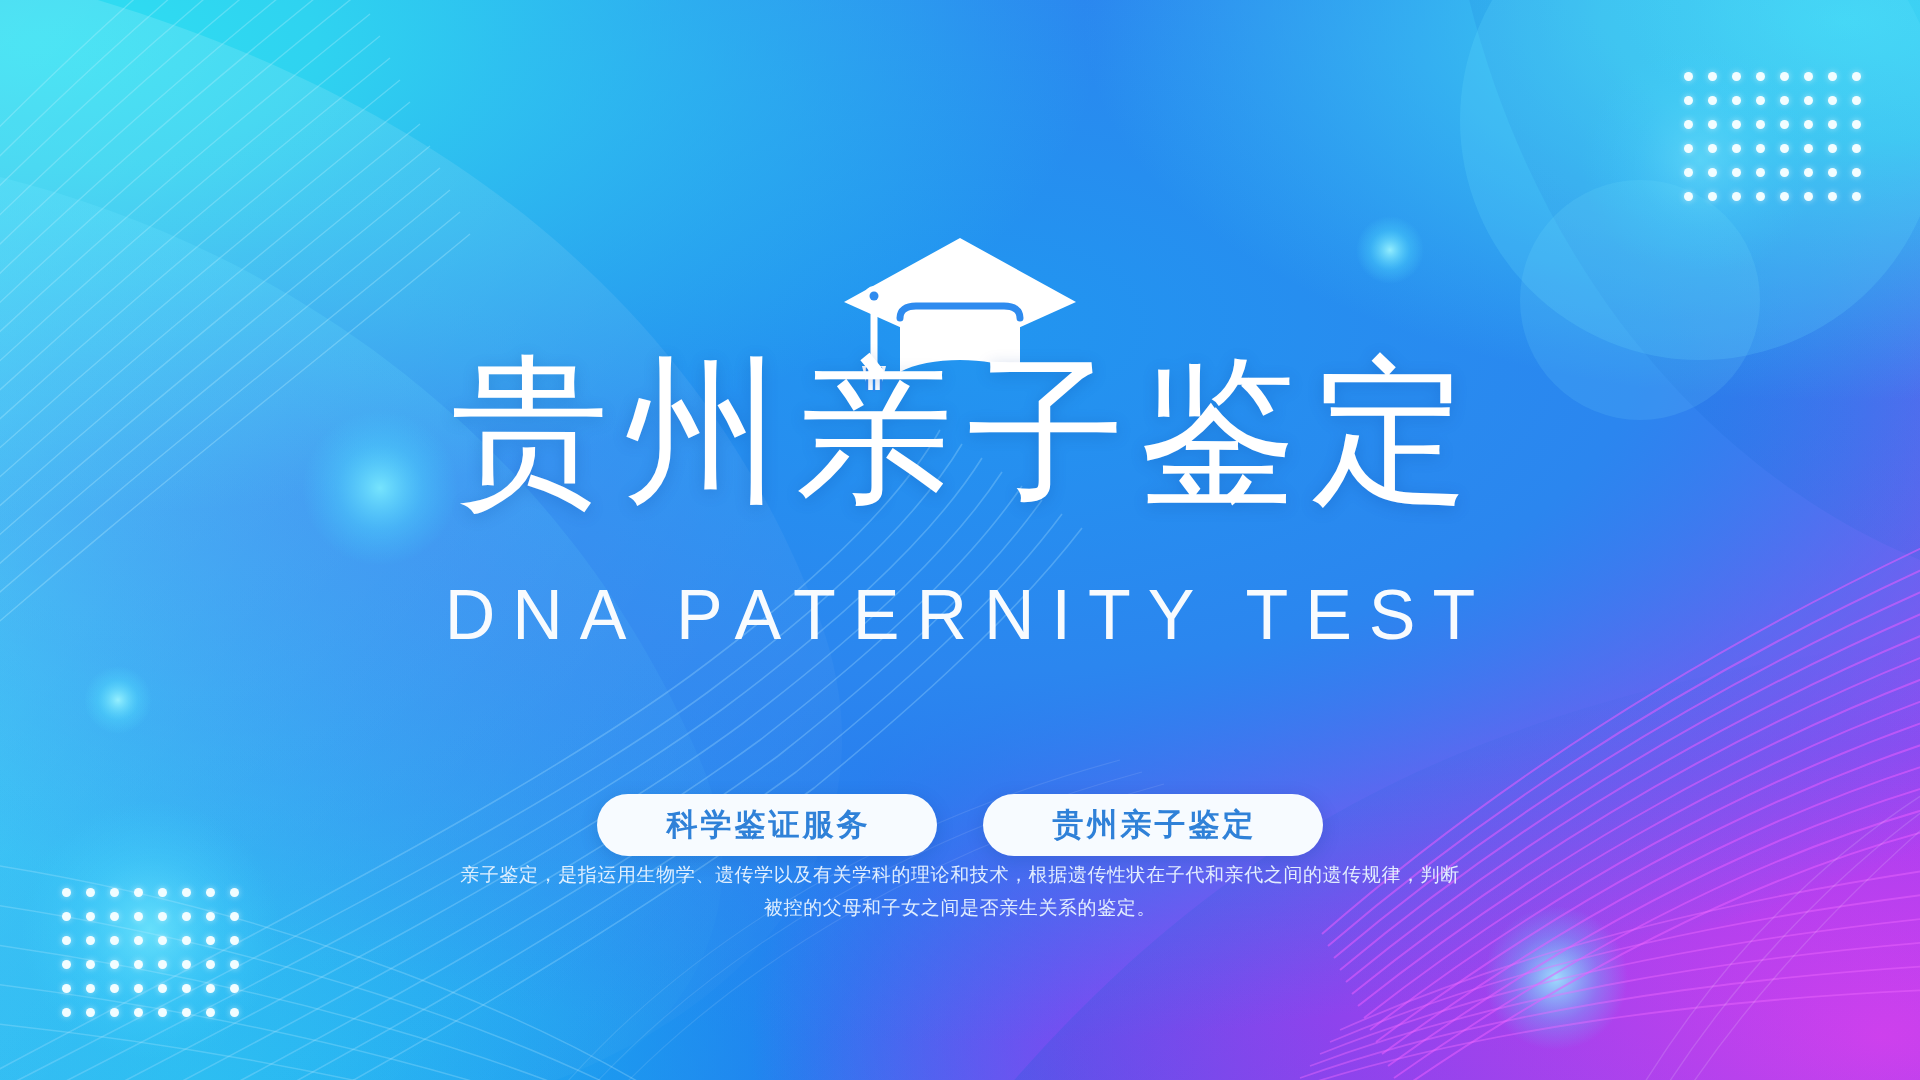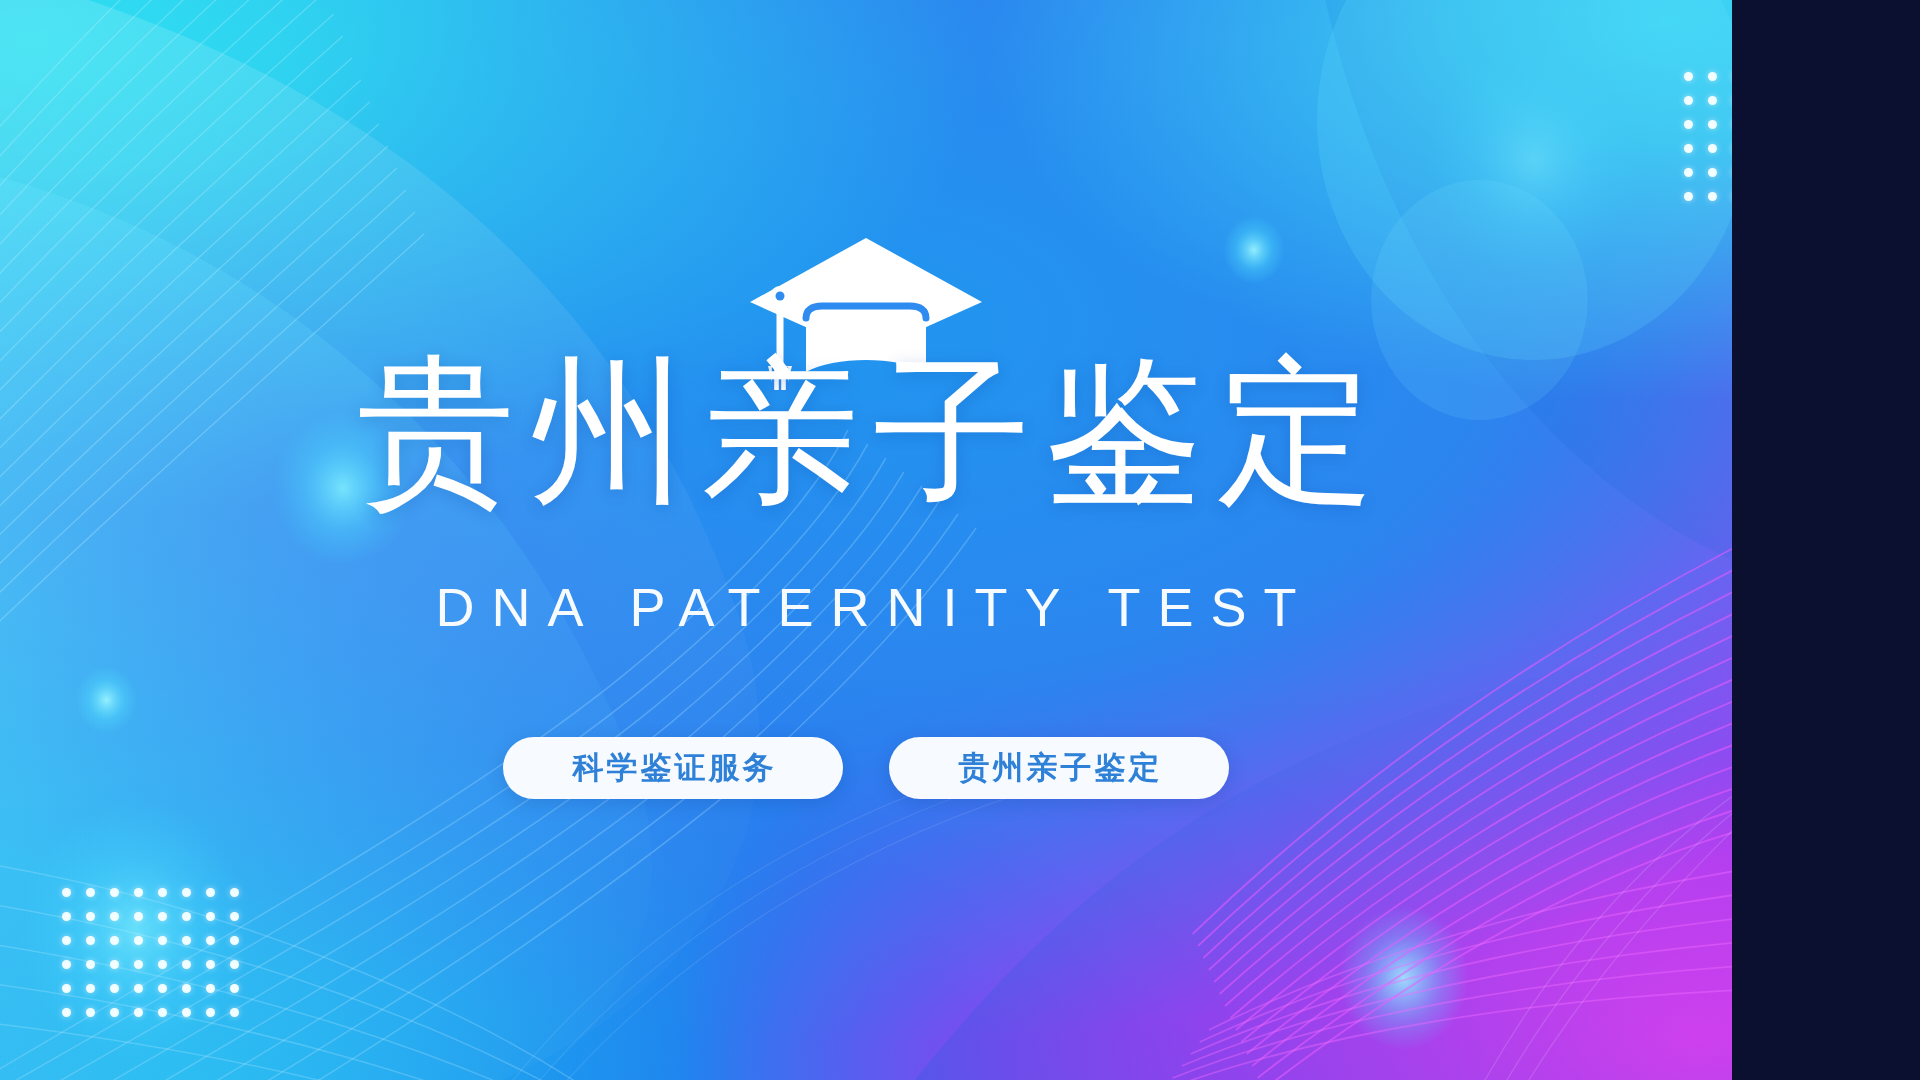--- a/index.html
+++ b/index.html
@@ -1,20 +1,20 @@
 <!DOCTYPE html>
 <html><head>
 <meta charset="utf-8">
 <title>贵州亲子鉴定 DNA PATERNITY TEST</title>
 <style>
   html,body{margin:0;padding:0;background:#0b1030;}
   *{box-sizing:border-box;}
   .stage{
     position:relative;
-    width:1732px;height:1080px;
+    width:1920px;height:1080px;
     overflow:hidden;
     font-family:"Liberation Sans","DejaVu Sans",sans-serif;
     background:
       radial-gradient(120% 95% at 2% 4%,   #2fe0f2 0%, #2fd3f0 12%, rgba(47,190,240,0) 46%),
       radial-gradient(90% 80% at 96% 2%,   #3fd8f5 0%, #39c6f2 14%, rgba(57,198,242,0) 44%),
       radial-gradient(105% 95% at 50% 30%, #2196f0 0%,  #2b86ef 34%, rgba(43,134,239,0) 70%),
       radial-gradient(95% 90% at 98% 96%,  #e23df0 0%,  #a63ef2 30%, rgba(140,70,240,0) 62%),
       radial-gradient(80% 80% at 10% 100%, #19b6f0 0%,  rgba(25,182,240,0) 58%),
       linear-gradient(118deg,#25d7f2 0%, #22b6f3 16%, #1f86ef 38%, #2468ee 55%, #4a5bf0 70%, #8a4ef2 84%, #cf3bf0 100%);
   }
@@ -42,31 +42,31 @@
     font-weight:400;
     letter-spacing:14px;
     text-indent:14px;
     white-space:nowrap;
     text-shadow:0 3px 16px rgba(10,60,150,.22);
   }
 
   .subtitle{
     position:absolute;top:580px;left:50%;transform:translateX(-50%);
     color:#ffffff;
-    font-size:54px;
+    font-size:70px;
     line-height:1;
     font-weight:300;
     letter-spacing:17px;
     text-indent:17px;
     white-space:nowrap;
     opacity:.97;
   }
 
   .pills{
-    position:absolute;top:737px;left:50%;transform:translateX(-50%);
+    position:absolute;top:794px;left:50%;transform:translateX(-50%);
     display:flex;gap:46px;white-space:nowrap;
   }
   .pill{
     background:#f7fbff;
     color:#2f81d8;
     border:none;
     border-radius:40px;
     height:62px;
     min-width:340px;
     padding:0 46px;
@@ -364,15 +364,19 @@
 
     <div class="title">贵州亲子鉴定</div>
 
     <div class="subtitle">DNA PATERNITY TEST</div>
 
     <div class="pills">
       <button class="pill">科学鉴证服务</button>
       <button class="pill">贵州亲子鉴定</button>
     </div>
 
+    <div class="desc">
+      <span>亲子鉴定，是指运用生物学、遗传学以及有关学科的理论和技术，根据遗传性状在子代和亲代之间的遗传规律，判断</span>
+      <span>被控的父母和子女之间是否亲生关系的鉴定。</span>
+    </div>
 
   </div>
 </div>
 
 </body></html>

